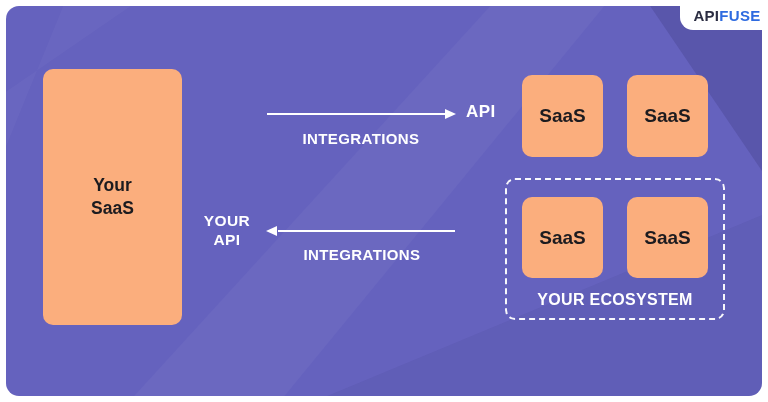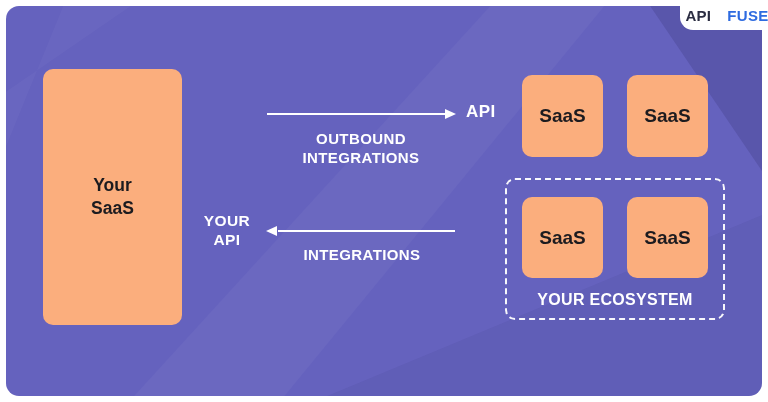--- a/index.html
+++ b/index.html
@@ -19,21 +19,21 @@
   .facet{position:absolute;left:0;top:0;right:0;bottom:0;}
   .facet.dark-tr{background:rgba(18,14,58,0.14);clip-path:polygon(84.5% -2%,102% -2%,102% 48%);}
   .facet.light-band{background:rgba(255,255,255,0.04);clip-path:polygon(16% 102%,36% 102%,80% -2%,65% -2%);}
   .facet.light-streak{background:rgba(255,255,255,0.03);clip-path:polygon(0 36%,0 22%,18% -2%,8% -2%);}
   .facet.dark-bottom{background:rgba(18,14,58,0.05);clip-path:polygon(40% 102%,102% 102%,102% 52%);}
 
   .logo{position:absolute;right:0;top:0;width:88px;height:30px;background:#ffffff;
         border-bottom-left-radius:13px;display:flex;align-items:center;justify-content:center;
         font-weight:800;font-size:15px;letter-spacing:.3px;padding-left:6px;}
   .logo .logo-api{color:var(--logo-api);}
-  .logo .logo-fuse{color:var(--logo-fuse);padding-left:16px;}
+  .logo .logo-fuse{color:var(--logo-fuse);}
 
   .platform{position:absolute;left:43px;top:69px;width:139px;height:256px;background:var(--box-fill);
             border-radius:10px;display:flex;align-items:center;justify-content:center;}
   .platform-label{color:var(--box-text);font-weight:700;font-size:17.5px;line-height:23px;text-align:center;}
 
   .arrow-line{position:absolute;height:2px;background:var(--diagram-text);}
   .arrow-line.out{left:267px;top:113px;width:180px;}
   .arrow-line.in{left:278px;top:230px;width:177px;}
   .arrow-head{position:absolute;width:0;height:0;border-top:5.5px solid transparent;border-bottom:5.5px solid transparent;}
   .arrow-head.right{left:445px;top:108.5px;border-left:11px solid var(--diagram-text);}
@@ -79,21 +79,20 @@
   <div class="platform">
     <div class="platform-label">
       <div>Your</div>
       <div>SaaS</div>
     </div>
   </div>
 
   <div class="arrow-line out"></div>
   <div class="arrow-head right"></div>
   <div class="label outbound">
-    <div>OUTBOUND</div>
     <div>INTEGRATIONS</div>
   </div>
   <div class="label api">API</div>
 
   <div class="label your-api">
     <div>YOUR</div>
     <div>API</div>
   </div>
   <div class="arrow-line in"></div>
   <div class="arrow-head left"></div>

